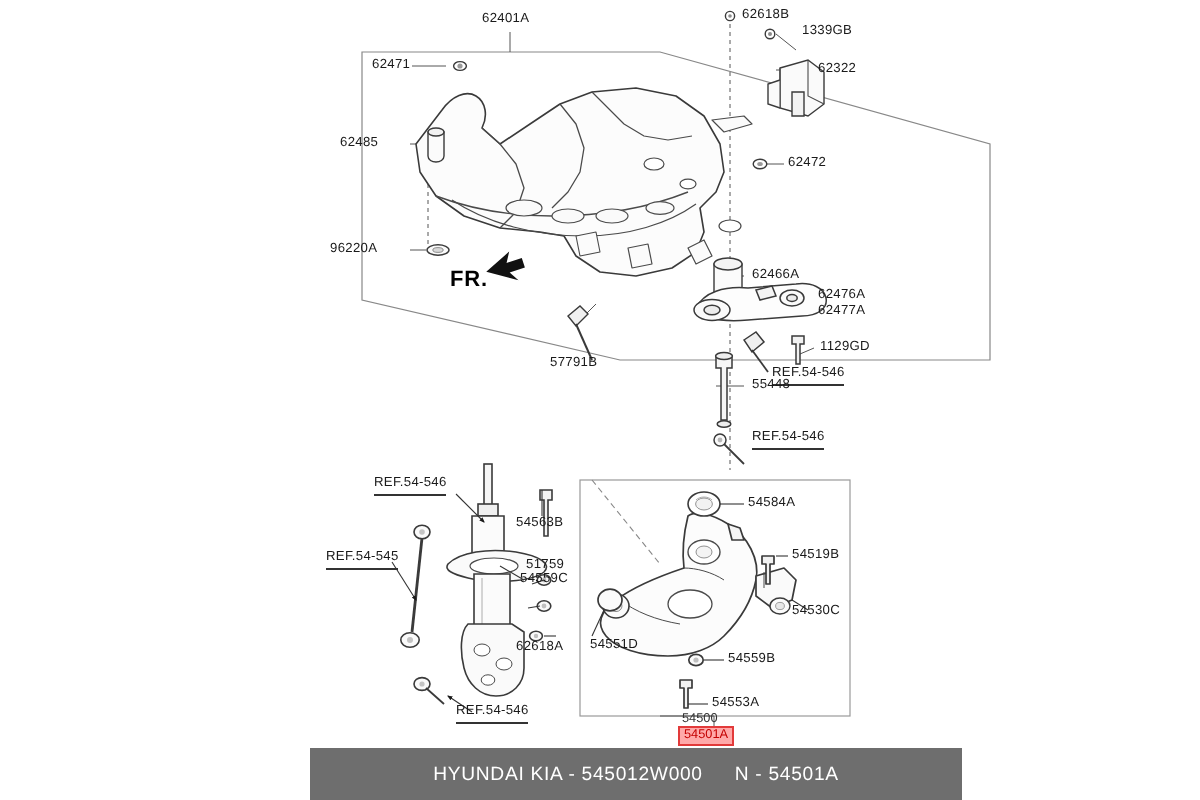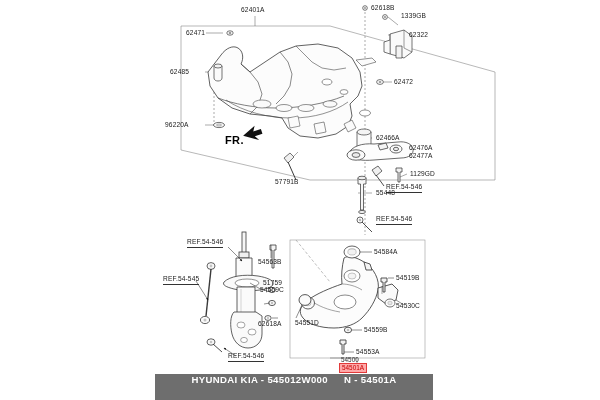--- a/index.html
+++ b/index.html
@@ -60,27 +60,27 @@
     position: absolute;
     font-size: 6.4px;
     color: #333;
     font-family: "Liberation Sans", sans-serif;
     white-space: nowrap;
   }
   #footer-bar {
     position: absolute;
     left: 155px;
     top: 374px;
-    width: 278px;
+    width: 326px;
     height: 26px;
     background: #6e6e6e;
     display: flex;
+    align-items: center;
     justify-content: center;
     gap: 16px;
-    font-weight: bold;
   }
   #footer-bar .footer-text {
     color: #ffffff;
     font-size: 9.6px;
     letter-spacing: 0.35px;
     font-family: "Liberation Sans", sans-serif;
     white-space: nowrap;
   }
   .underline-label::after {
     content: "";

